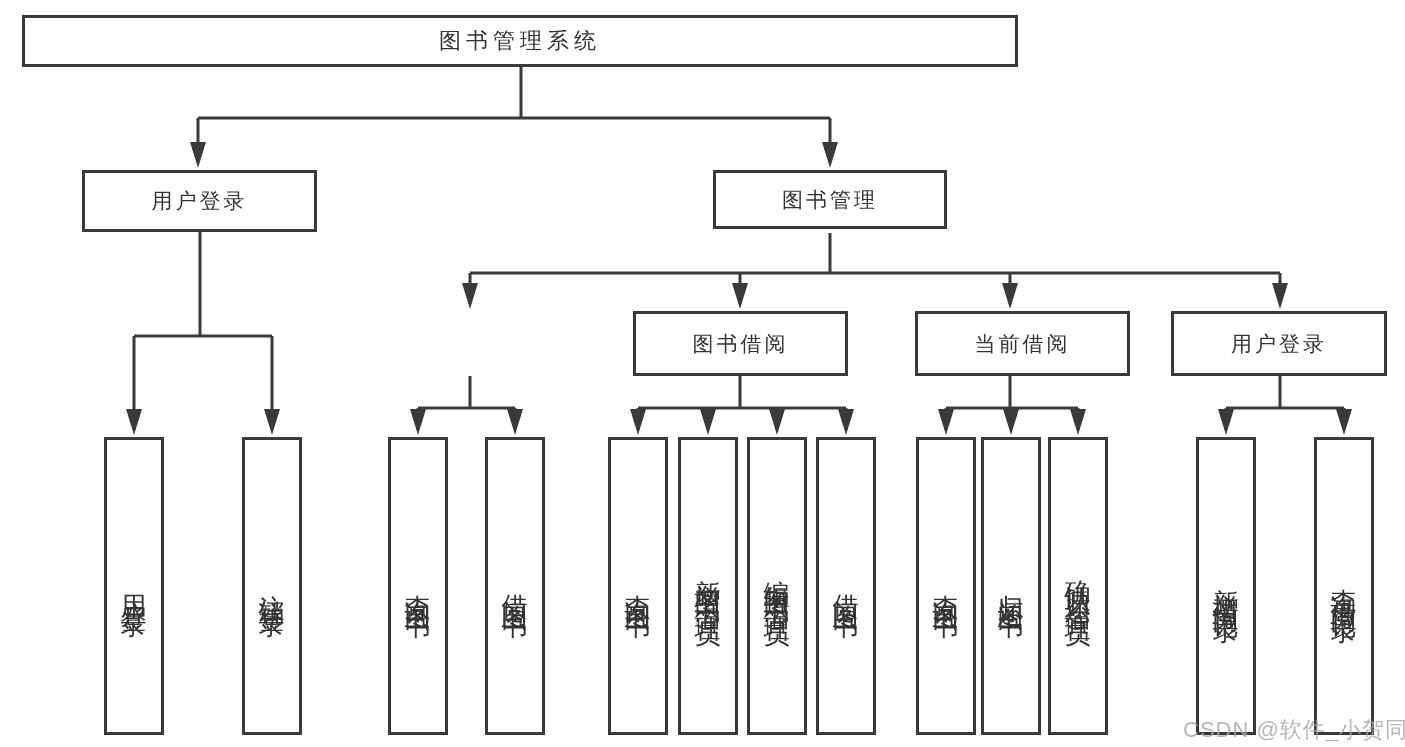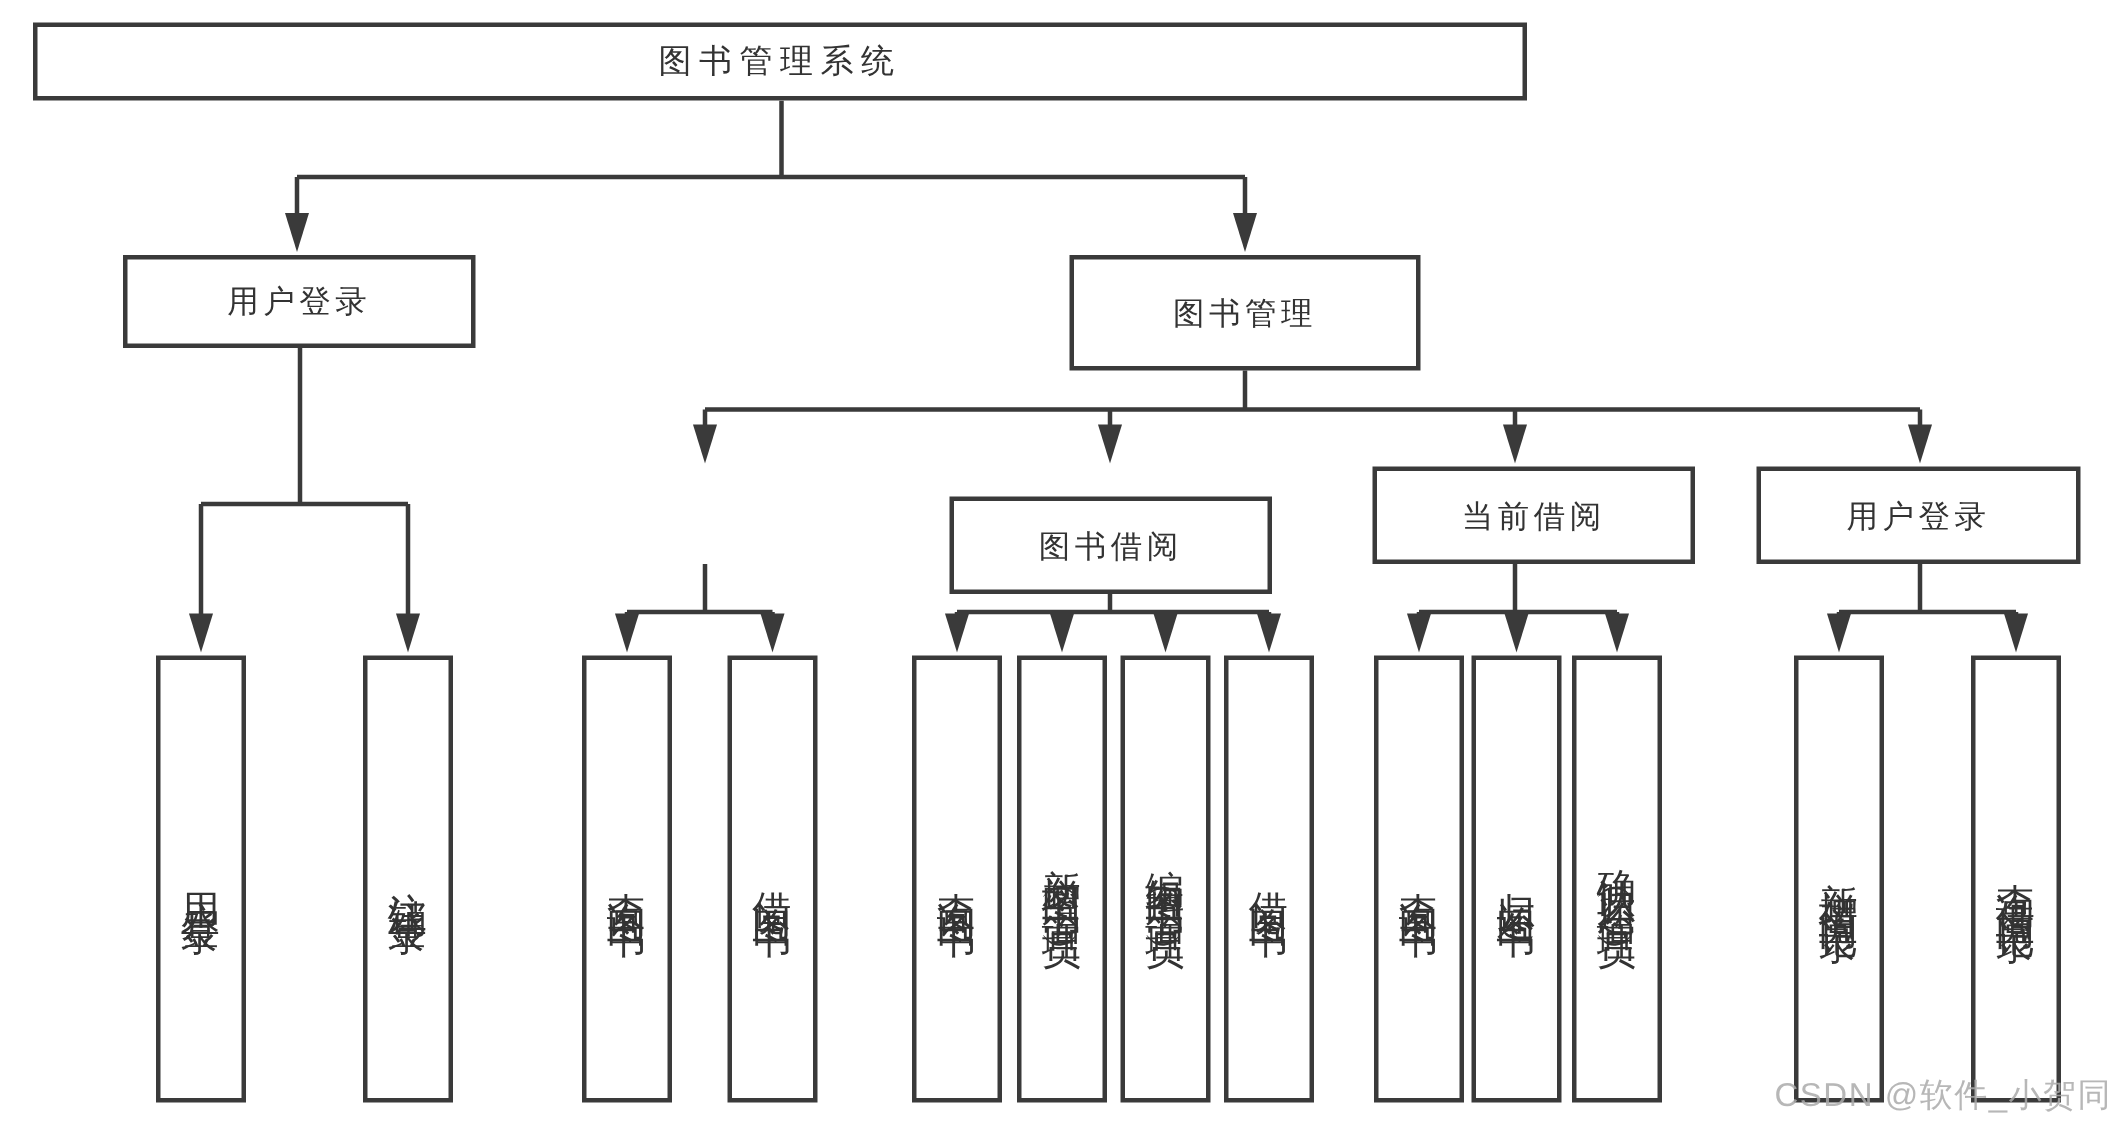--- a/index.html
+++ b/index.html
@@ -105,25 +105,25 @@
     </g>
   </svg>
 
   <div class="box hbox root-box" style="left:22px; top:15px; width:996px; height:52px;">
     <span>图书管理系统</span>
   </div>
 
   <div class="box hbox" style="left:82px; top:170px; width:235px; height:62px;">
     <span>用户登录</span>
   </div>
-  <div class="box hbox" style="left:713px; top:170px; width:234px; height:77px;align-items:center;">
+  <div class="box hbox" style="left:713px; top:170px; width:234px; height:59px;align-items:center;">
     <span>图书管理</span>
   </div>
 
-  <div class="box hbox" style="left:633px; top:311px; width:215px; height:65px;margin-top:20px;">
+  <div class="box hbox" style="left:633px; top:311px; width:215px; height:65px;">
     <span>图书借阅</span>
   </div>
   <div class="box hbox" style="left:903px; top:311px; width:215px; height:65px;margin-left:12px;">
     <span>当前借阅</span>
   </div>
   <div class="box hbox" style="left:1171px; top:311px; width:216px; height:65px;">
     <span>用户登录</span>
   </div>
 
   <div class="box vbox" style="left:104px;">

